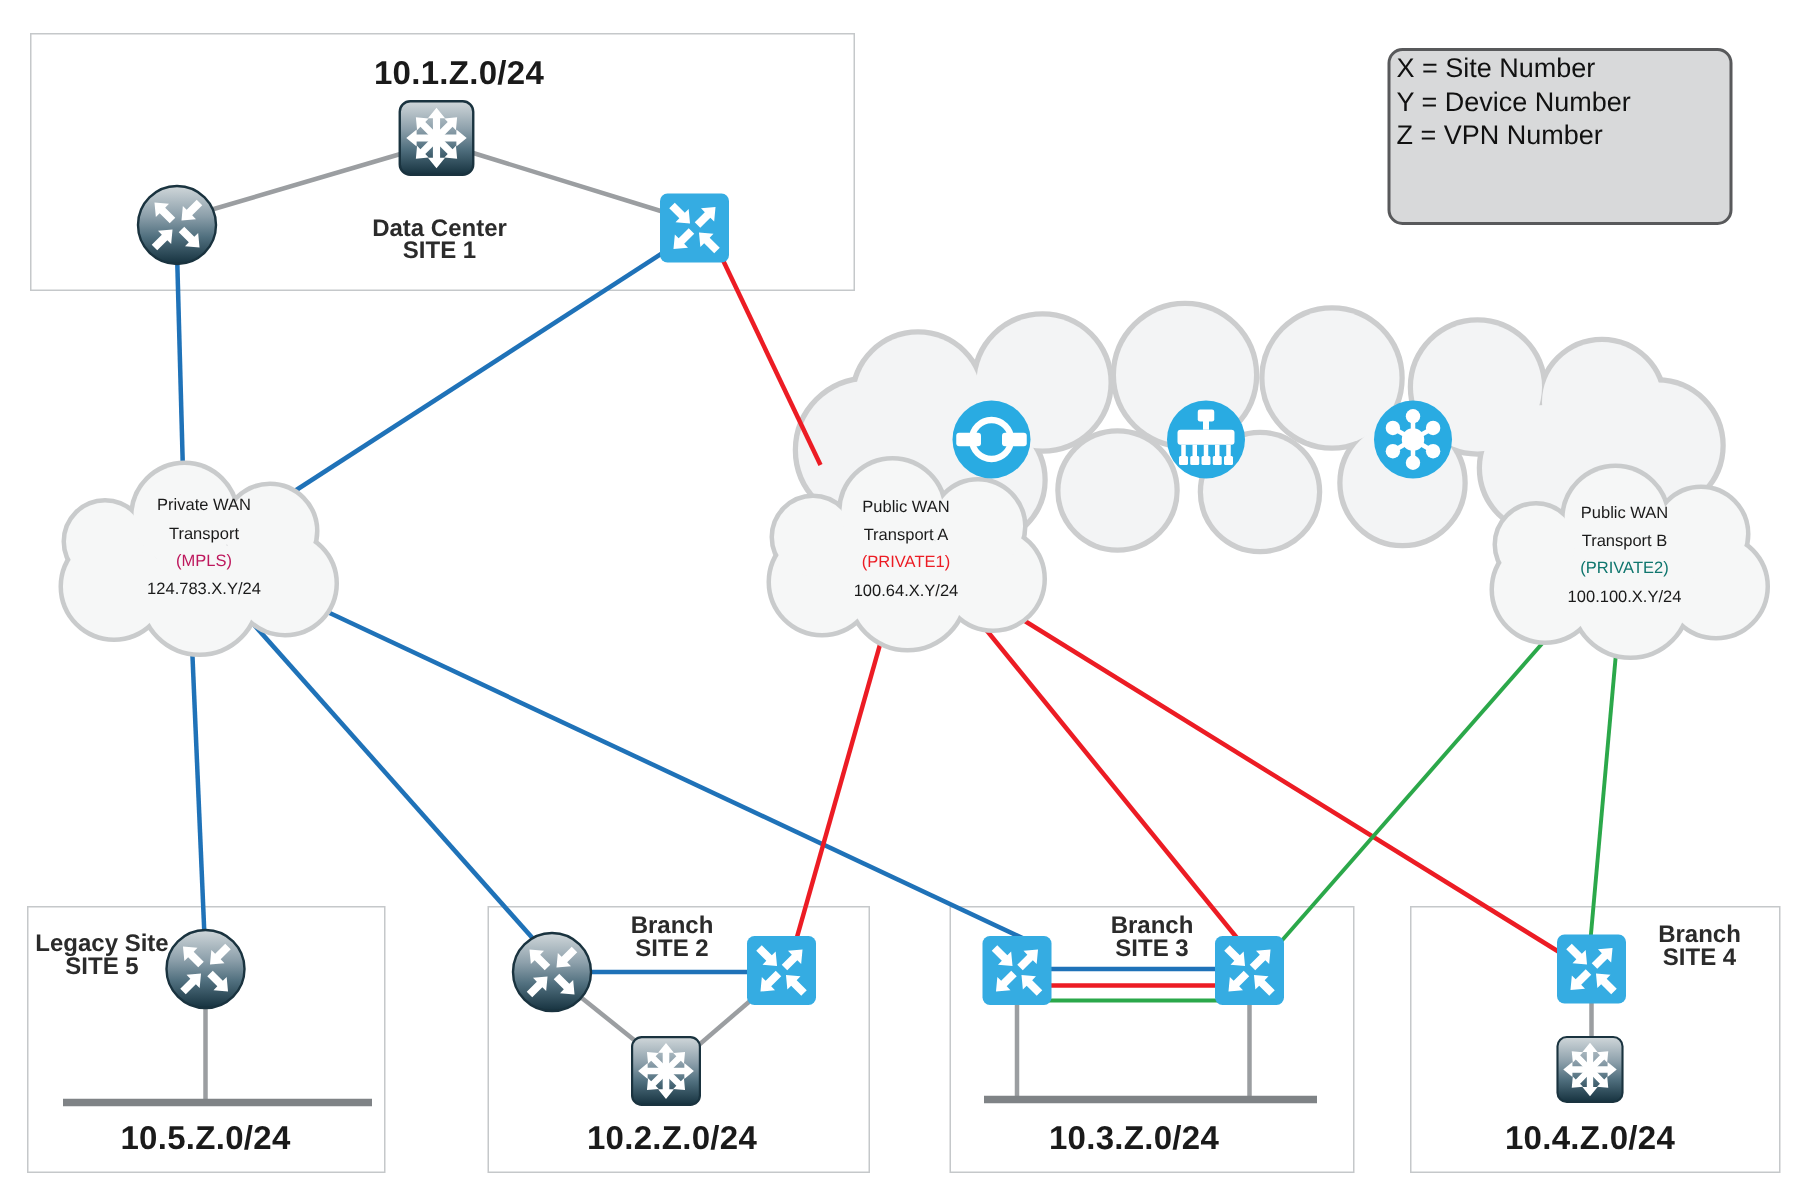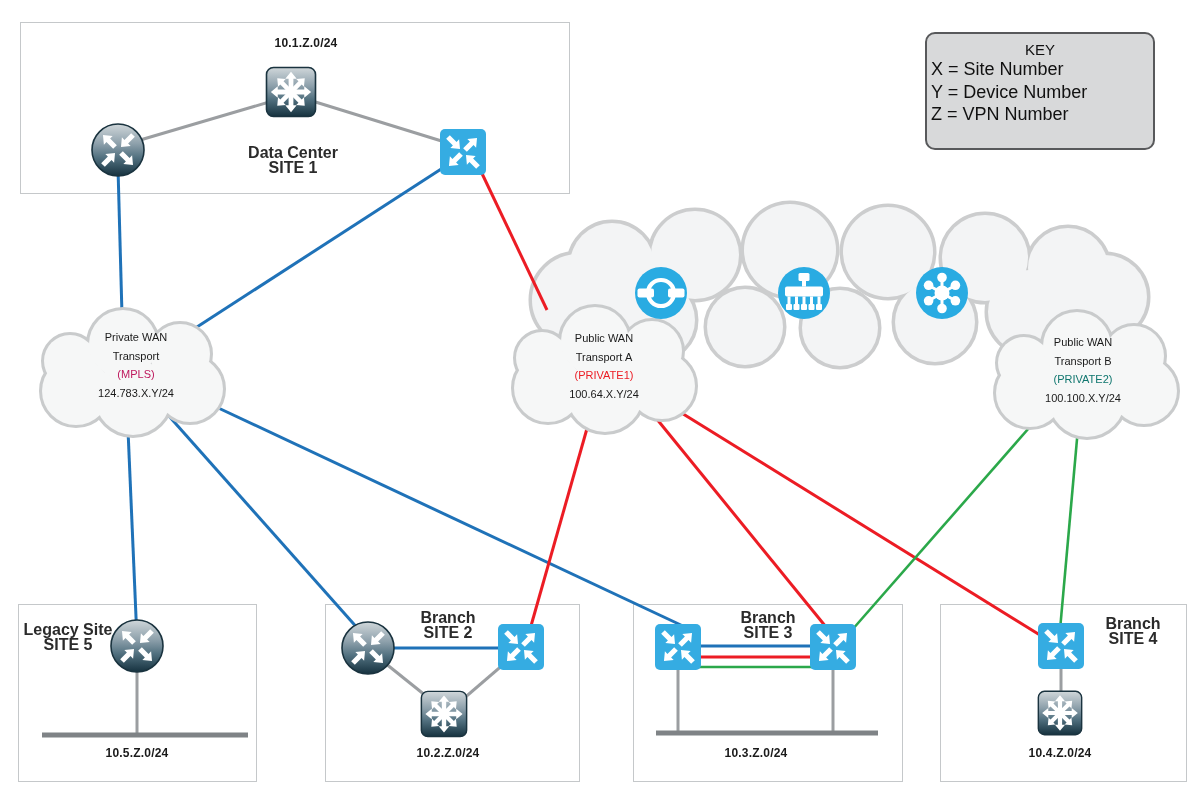--- a/index.html
+++ b/index.html
@@ -13,21 +13,21 @@
   .lk-r{stroke:#ec1c24;stroke-width:3;}
   .lk-g{stroke:#2ba84a;stroke-width:2.6;}
   .lk-gr{stroke:#9b9ea1;stroke-width:3;}
   .lk-lan{stroke:#7f8386;stroke-width:5;}
   .cloud-stroke{fill:#f6f7f7;stroke:#c9cbcc;stroke-width:6px;}
   .cloud-fill{fill:#f6f7f7;stroke:none;}
   .bigcloud-stroke{fill:#f3f4f5;stroke:#cccdce;stroke-width:7px;}
   .bigcloud-fill{fill:#f3f4f5;stroke:none;}
   .dev{position:absolute;z-index:3;}
   .lbl{position:absolute;z-index:4;text-align:center;color:#1a1a1a;}
-  .subnet-lg{font-size:12px;font-weight:bold;letter-spacing:.2px;}
+  .subnet-lg{font-size:22px;font-weight:bold;letter-spacing:.2px;}
   .site-label{font-size:16px;font-weight:bold;line-height:15px;color:#2b2b2b;}
   .cloud-label{font-size:11px;font-weight:normal;line-height:18.5px;}
   .cloud-label .tag-mpls{color:#be185d;}
   .cloud-label .tag-p1{color:#ec1c24;}
   .cloud-label .tag-p2{color:#0f766e;}
   .key-box{
     position:absolute;left:925px;top:32px;width:230px;height:118px;z-index:4;
     background:#d8d9da;border:2px solid #58595b;border-radius:10px;box-sizing:border-box;
     color:#111;
   }
@@ -249,21 +249,20 @@
       <use href="#icon-vbond-g"></use>
     </svg>
   <svg class="dev" style="left:777px;top:266px" width="54" height="54">
       <use href="#icon-vmanage-g"></use>
     </svg>
   <svg class="dev" style="left:915px;top:266px" width="54" height="54">
       <use href="#icon-vsmart-g"></use>
     </svg>
 
   <div class="key-box">
-    <div class="key-title">KEY</div>
     <div class="key-line">X = Site Number</div>
     <div class="key-line">Y = Device Number</div>
     <div class="key-line">Z = VPN Number</div>
   </div>
 
   <div class="lbl subnet-lg" style="left:231px;top:36px;width:150px">10.1.Z.0/24</div>
   <div class="lbl subnet-lg" style="left:57px;top:746px;width:160px">10.5.Z.0/24</div>
   <div class="lbl subnet-lg" style="left:368px;top:746px;width:160px">10.2.Z.0/24</div>
   <div class="lbl subnet-lg" style="left:676px;top:746px;width:160px">10.3.Z.0/24</div>
   <div class="lbl subnet-lg" style="left:980px;top:746px;width:160px">10.4.Z.0/24</div>

